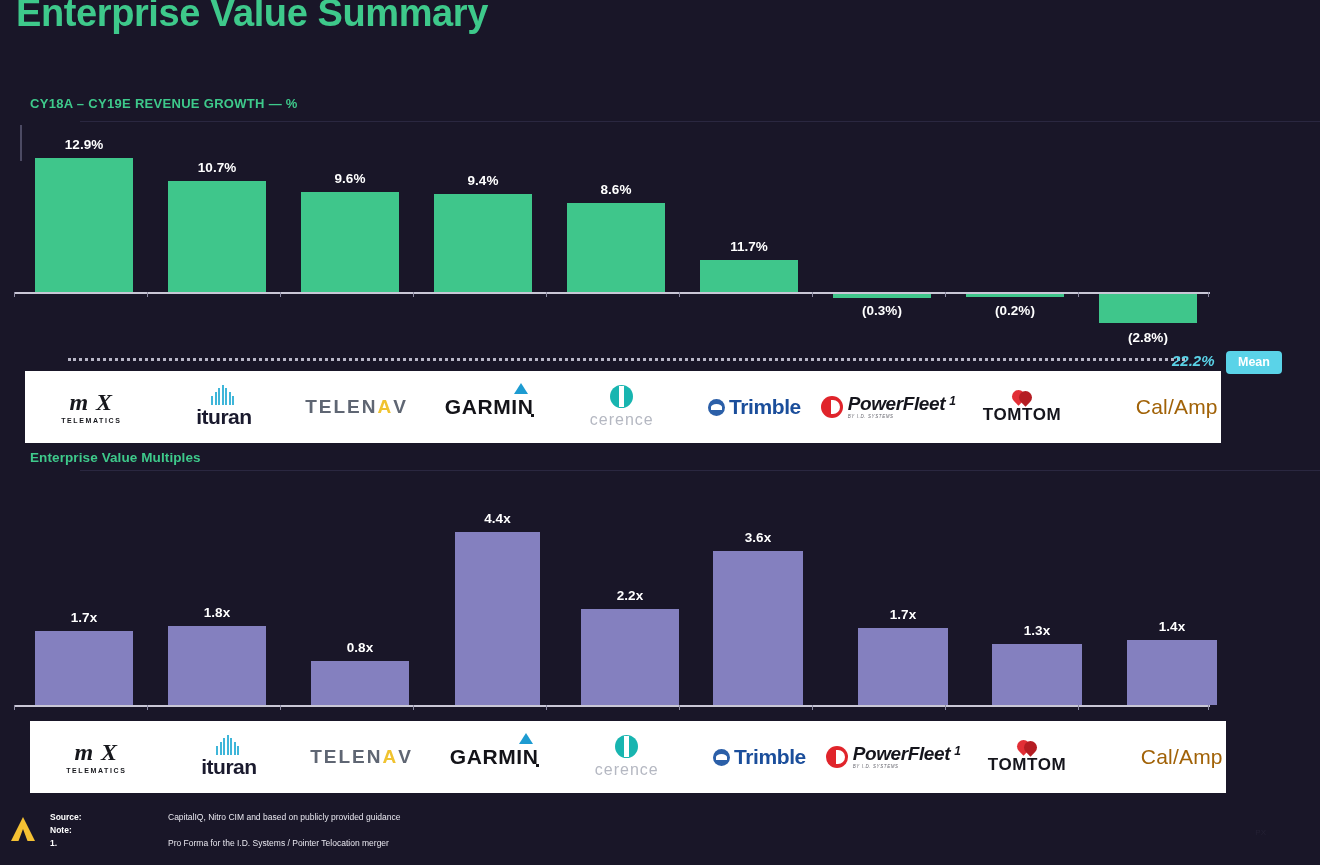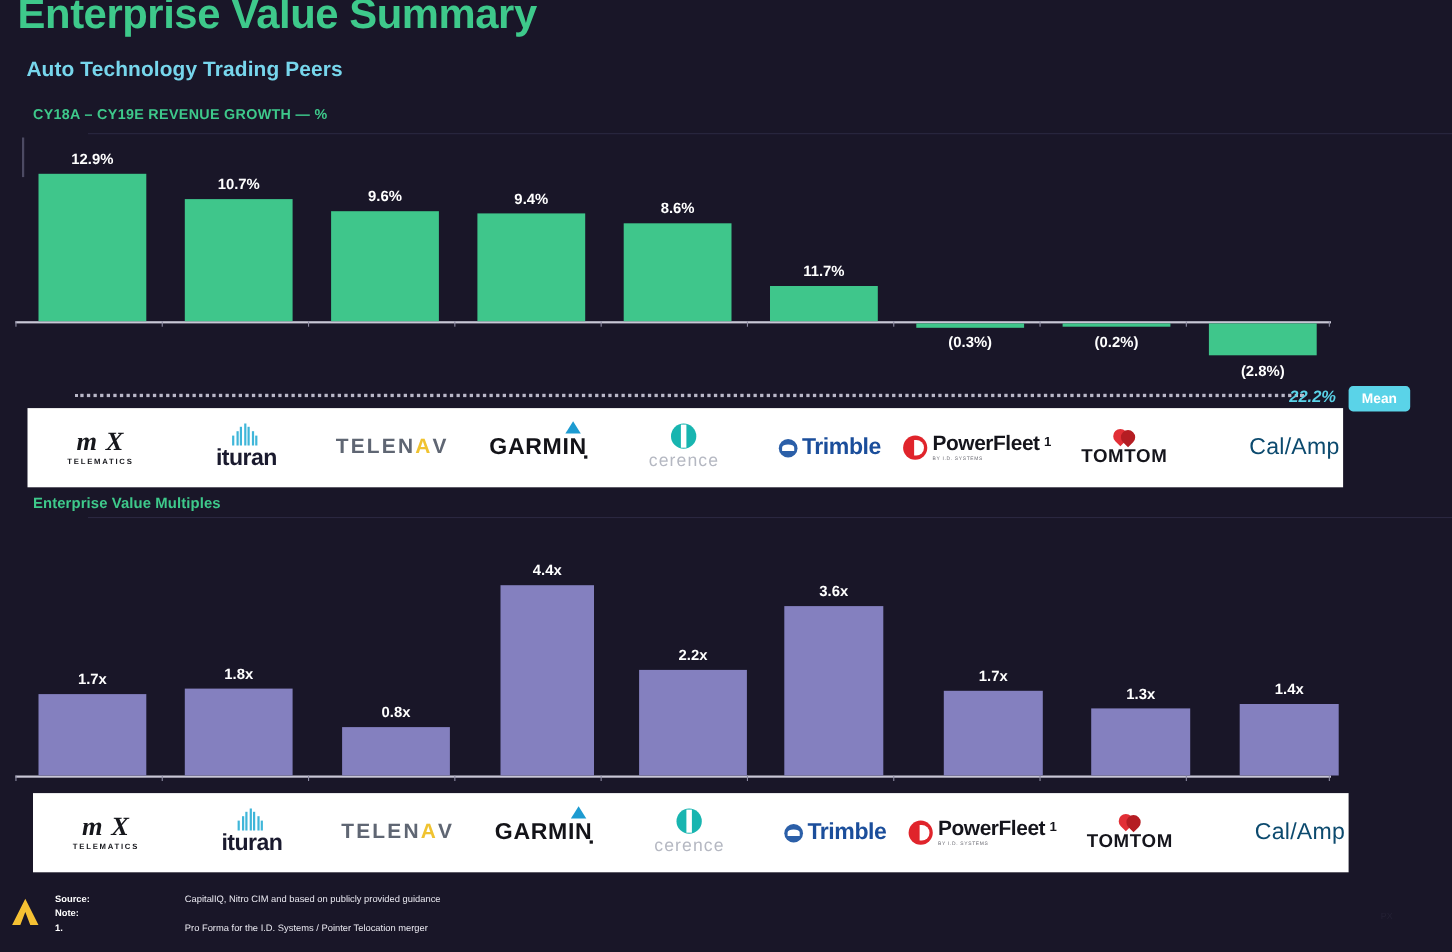--- a/index.html
+++ b/index.html
@@ -129,39 +129,39 @@
   .lg-cerence .mark:after{content:"";position:absolute;left:9px;top:1px;width:5px;height:21px;background:#ffffff;}
   .lg-cerence .txt{font-size:16px;color:#b5b8c2;letter-spacing:1px;margin-top:3px;}
 
   .lg-trimble{display:flex;align-items:center;}
   .lg-trimble .mark{width:17px;height:17px;border-radius:50%;
     background:#2b5fa8;margin-right:4px;position:relative;}
   .lg-trimble .mark:after{content:"";position:absolute;left:3px;top:5px;width:11px;height:6px;
     background:#ffffff;border-radius:50% 50% 0 0;}
   .lg-trimble .txt{font-size:21px;font-weight:bold;color:#1b4e9b;letter-spacing:-0.4px;}
 
-  .lg-powerfleet{display:flex;align-items:center;}
+  .lg-powerfleet{display:flex;align-items:center;font-style:italic;}
   .lg-powerfleet .mark{width:22px;height:22px;border-radius:50%;background:#e0242b;
     margin-right:5px;position:relative;}
   .lg-powerfleet .mark:after{content:"";position:absolute;left:10px;top:4px;width:9px;height:14px;
     background:#ffffff;border-radius:0 7px 7px 0;}
   .lg-powerfleet .txtwrap{display:flex;flex-direction:column;line-height:1;}
   .lg-powerfleet .txt{font-size:19px;font-weight:bold;color:#15151c;letter-spacing:-0.4px;}
   .lg-powerfleet .sub{font-size:4.5px;color:#6a6a72;letter-spacing:0.6px;margin-top:2px;}
   .lg-powerfleet .sup{font-size:12px;font-weight:bold;color:#15151c;margin-left:4px;align-self:flex-start;}
 
   .lg-tomtom{display:flex;flex-direction:column;align-items:center;position:relative;}
   .lg-tomtom .mark{width:20px;height:14px;position:relative;margin-bottom:1px;}
   .lg-tomtom .mark i{position:absolute;width:13px;height:13px;border-radius:50% 50% 50% 0;
     background:#e0242b;transform:rotate(-45deg);}
   .lg-tomtom .mark i:nth-child(1){left:0;top:0;opacity:.95;}
   .lg-tomtom .mark i:nth-child(2){left:7px;top:1px;background:#b51d23;}
   .lg-tomtom .txt{font-size:17px;font-weight:bold;color:#15151c;letter-spacing:0.6px;}
 
-  .lg-calamp{font-size:21px;color:#0c4a6e;letter-spacing:0.2px;margin-left:44px;}
+  .lg-calamp{font-size:21px;color:#a16207;letter-spacing:0.2px;margin-left:44px;}
   .lg-calamp .slash{font-weight:300;}
 
   
   #footer{position:absolute;left:0;top:806px;width:1272px;height:59px;}
   #footer-logo{
     position:absolute;left:8px;top:8px;width:30px;height:30px;
   }
   .foot-row{position:absolute;font-size:8.5px;color:#e8e7ef;white-space:nowrap;}
   .foot-key{position:absolute;font-size:8.5px;font-weight:bold;color:#ffffff;}
   #foot-key-source{left:50px;top:6px;}
@@ -171,21 +171,20 @@
   #foot-val-note{left:168px;top:19px;}
   #foot-val-one{left:168px;top:32px;}
   #page-num{position:absolute;right:6px;top:22px;font-size:8px;color:#242134;}
 </style>
 </head>
 <body>
 
 <div class="slide">
 
   <div id="main-title">Enterprise Value Summary</div>
-  <div id="sub-title">Auto Technology Trading Peers</div>
 
   <div class="divider" id="divider-top"></div>
   <div class="divider" id="divider-mid"></div>
 
   <div id="chart1-title">CY18A – CY19E REVENUE GROWTH — %</div>
 
   <div class="plot" id="chart1-plot">
     <div class="yaxis-stub"></div>
     <div class="baseline" id="chart1-baseline"></div>
 

